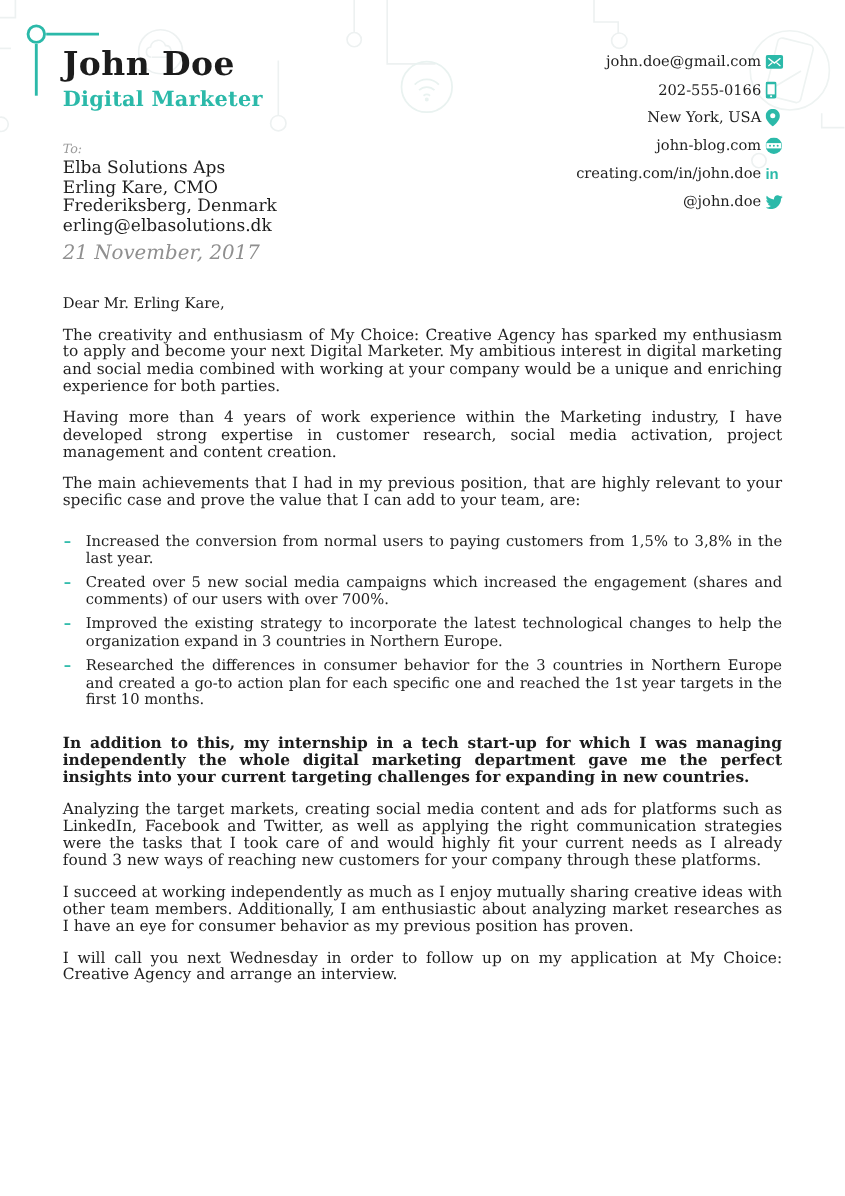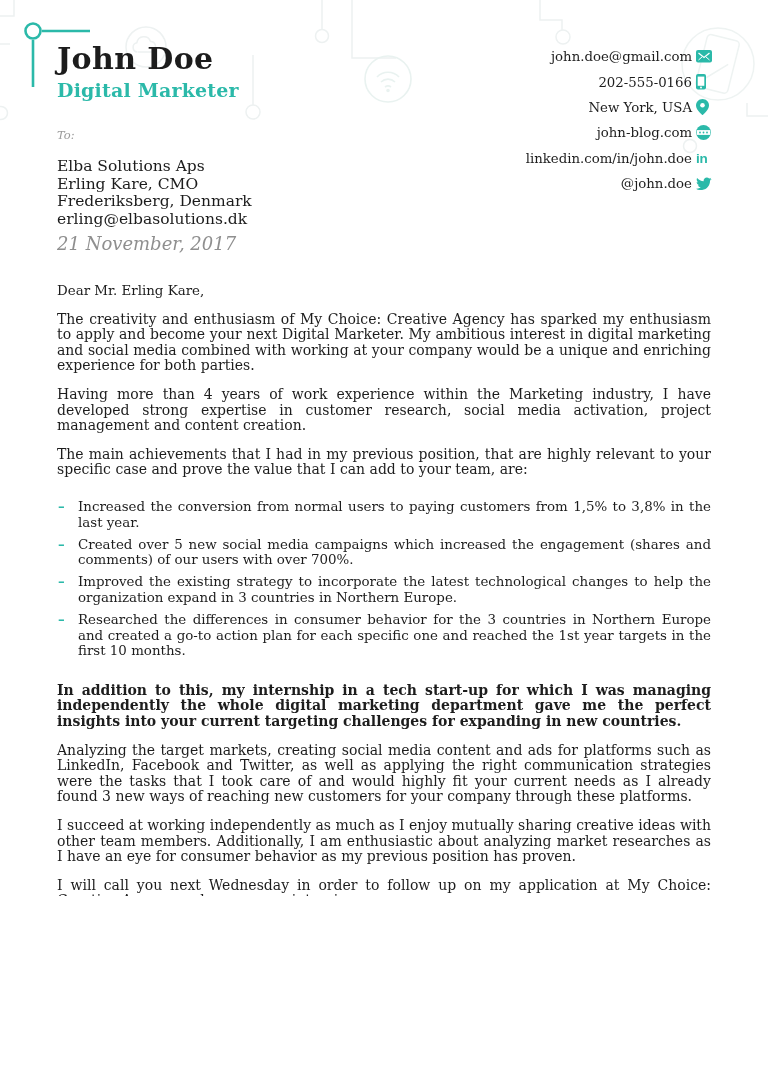--- a/index.html
+++ b/index.html
@@ -11,21 +11,21 @@
   .name{font-size:30px;font-weight:700;line-height:1.12;color:#1c1c1c;letter-spacing:.4px;}
   .role{font-size:19px;font-weight:700;color:#2bb9a9;margin-top:3px;letter-spacing:.2px;}
 
   .contact{position:absolute;top:44px;right:55px;}
   .contact-row{display:flex;align-items:center;justify-content:flex-end;gap:4px;height:25.4px;}
   .contact-label{font-size:13.3px;color:#1d1d1d;white-space:nowrap;}
   .icon-cell{width:17px;display:flex;align-items:center;}
   .li-in{font-family:"Liberation Sans",sans-serif;font-weight:700;font-size:13.5px;color:#2bb9a9;letter-spacing:-.3px;}
 
   .content{position:absolute;left:57px;top:128px;width:654px;}
-  .to{font-size:11.5px;font-style:italic;color:#9b9b9b;margin-bottom:16px;}
+  .to{font-size:11.5px;font-style:italic;color:#9b9b9b;margin-bottom:2px;}
   .recipient .r-line{font-size:15.5px;line-height:17.5px;color:#1c1c1c;}
   .date{font-size:18px;font-style:italic;color:#8f8f8f;margin-top:5px;}
 
   .salutation{margin-top:29px;font-size:13.4px;line-height:15.6px;}
   p.body{font-size:14px;line-height:15.6px;text-align:justify;margin:13px 0 0 0;}
   p.body.after-first{margin-top:24px;font-weight:bold;}
 
   ul.achv{list-style:none;margin:21px 0 0 0;padding:0;}
   ul.achv li{position:relative;padding-left:21px;font-size:13.4px;line-height:15.6px;
              text-align:justify;margin-bottom:6.5px;}
@@ -153,21 +153,21 @@
         <svg width="15" height="15" viewBox="0 0 15 15">
             <circle cx="7.5" cy="7.5" r="7.5" fill="#2bb9a9"></circle>
             <rect x="0.7" y="5.1" width="13.6" height="4.8" fill="#ffffff"></rect>
             <circle cx="4" cy="7.5" r="0.9" fill="#2bb9a9"></circle>
             <circle cx="7.5" cy="7.5" r="0.9" fill="#2bb9a9"></circle>
             <circle cx="11" cy="7.5" r="0.9" fill="#2bb9a9"></circle>
           </svg>
       </span>
     </div>
     <div class="contact-row">
-      <span class="contact-label">linkedin.com/in/john.doe</span>
+      <span class="contact-label">creating.com/in/john.doe</span>
       <span class="icon-cell">
           <span class="li-in">in</span>
         </span>
     </div>
     <div class="contact-row">
       <span class="contact-label">@john.doe</span>
       <span class="icon-cell">
         <svg width="16" height="13.5" viewBox="1.5 3.5 21.5 18">
             <path d="M22.46 6c-.77.35-1.6.58-2.46.69.88-.53 1.56-1.37 1.88-2.38-.83.5-1.75.85-2.72 1.05C18.37 4.5 17.26 4 16 4c-2.35 0-4.27 1.92-4.27 4.29 0 .34.04.67.11.98C8.28 9.09 5.11 7.38 3 4.79c-.37.63-.58 1.37-.58 2.15 0 1.49.75 2.81 1.91 3.56-.71 0-1.37-.2-1.95-.5v.03c0 2.08 1.48 3.82 3.44 4.21a4.22 4.22 0 0 1-1.93.07 4.28 4.28 0 0 0 4 2.98 8.521 8.521 0 0 1-5.33 1.84c-.34 0-.68-.02-1.02-.06C3.44 20.29 5.7 21 8.12 21 16 21 20.33 14.46 20.33 8.79c0-.19 0-.37-.01-.56.84-.6 1.56-1.36 2.14-2.23z" fill="#2bb9a9"></path>
           </svg>

